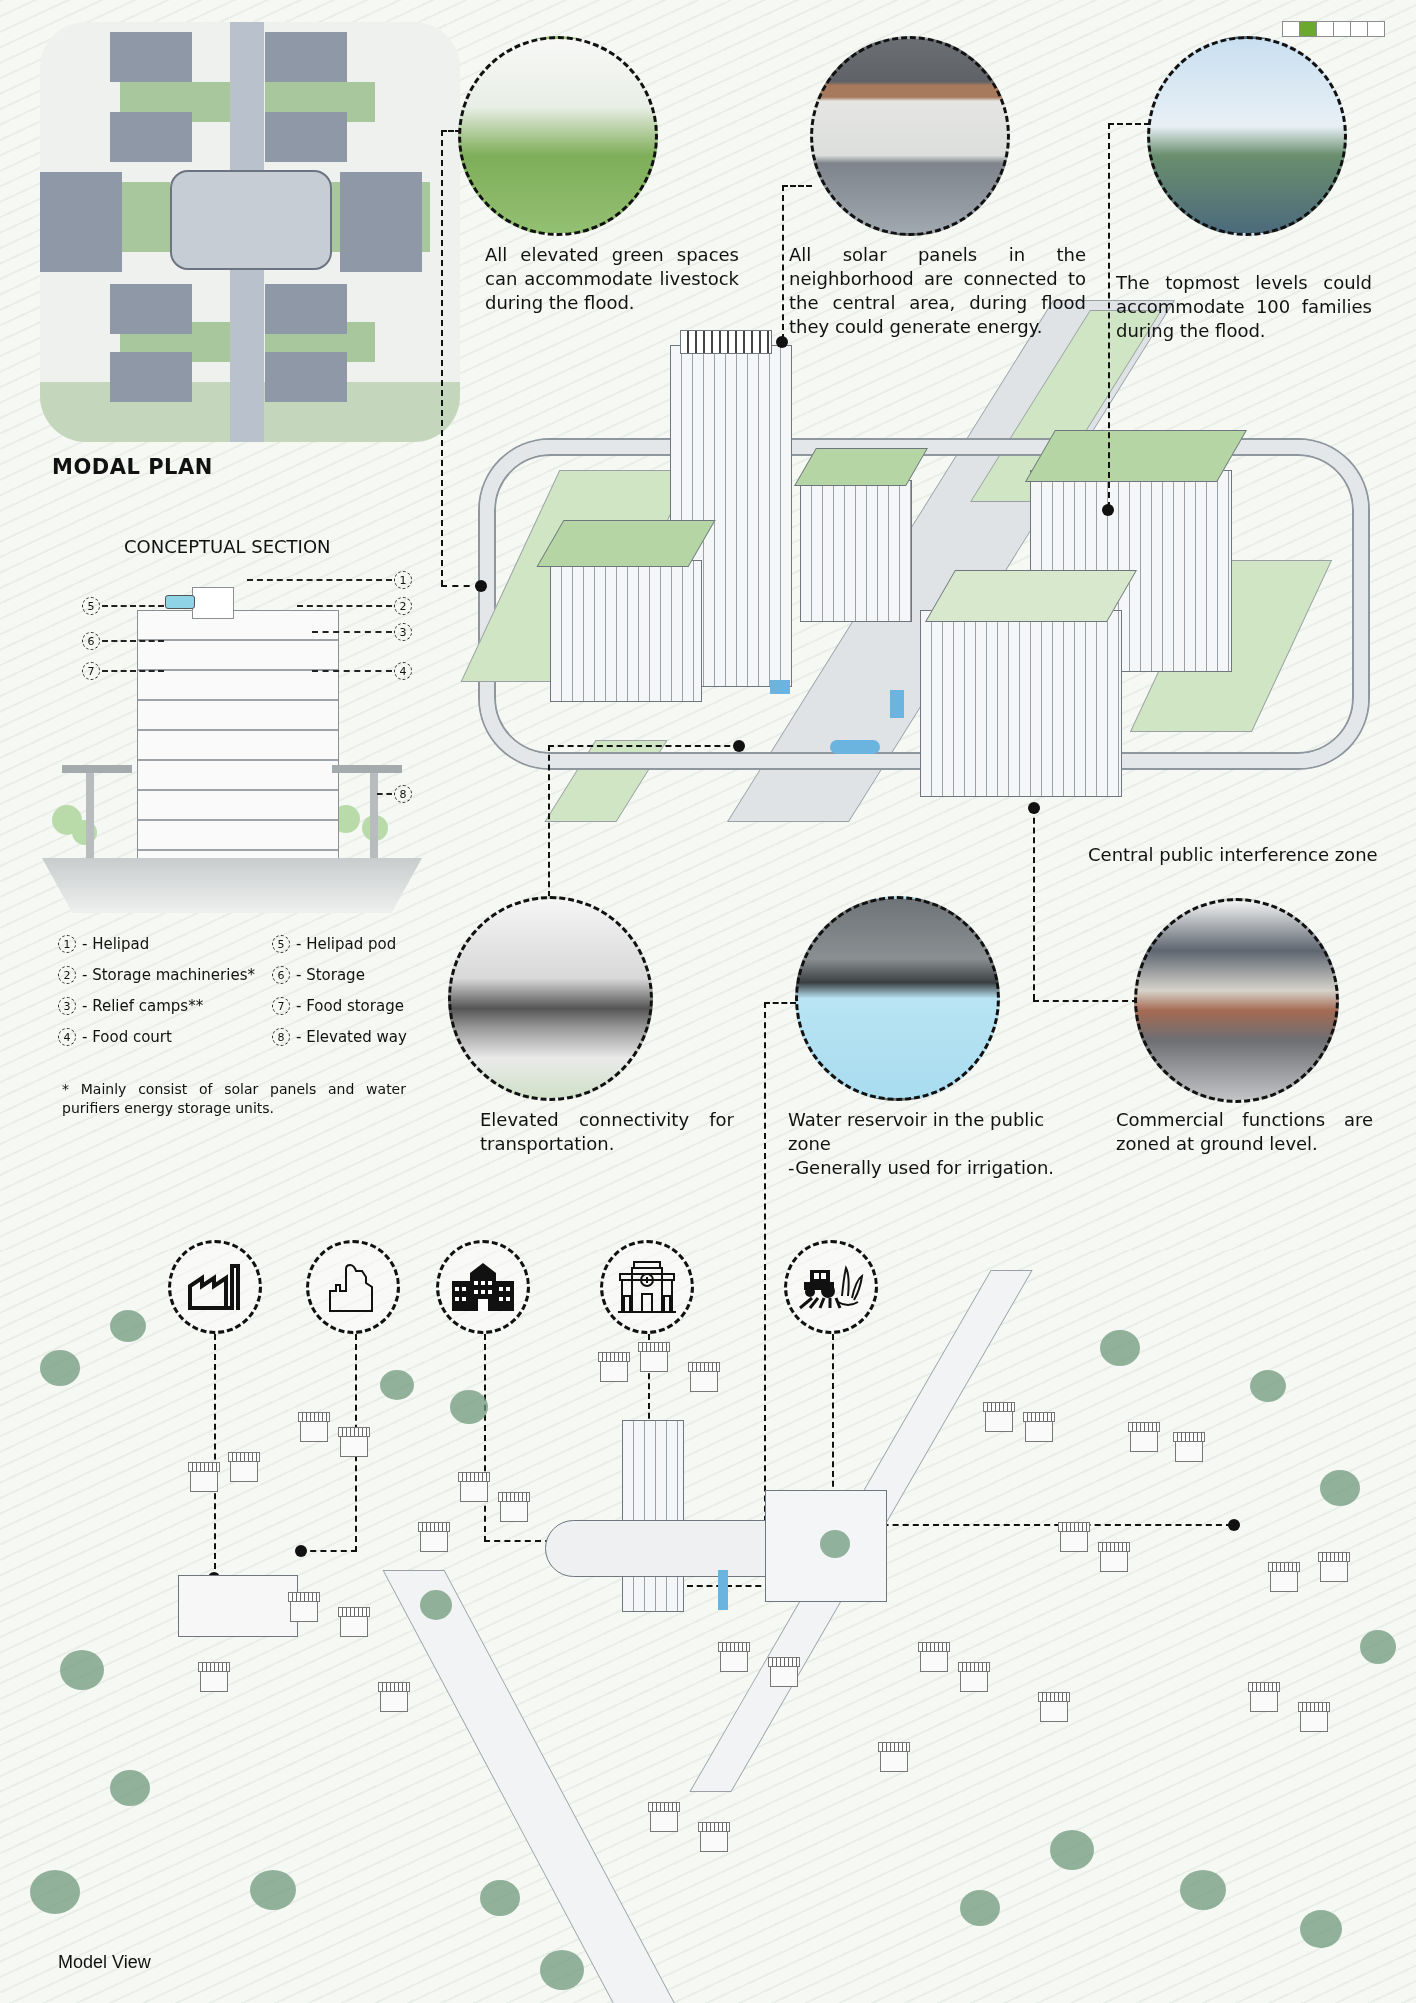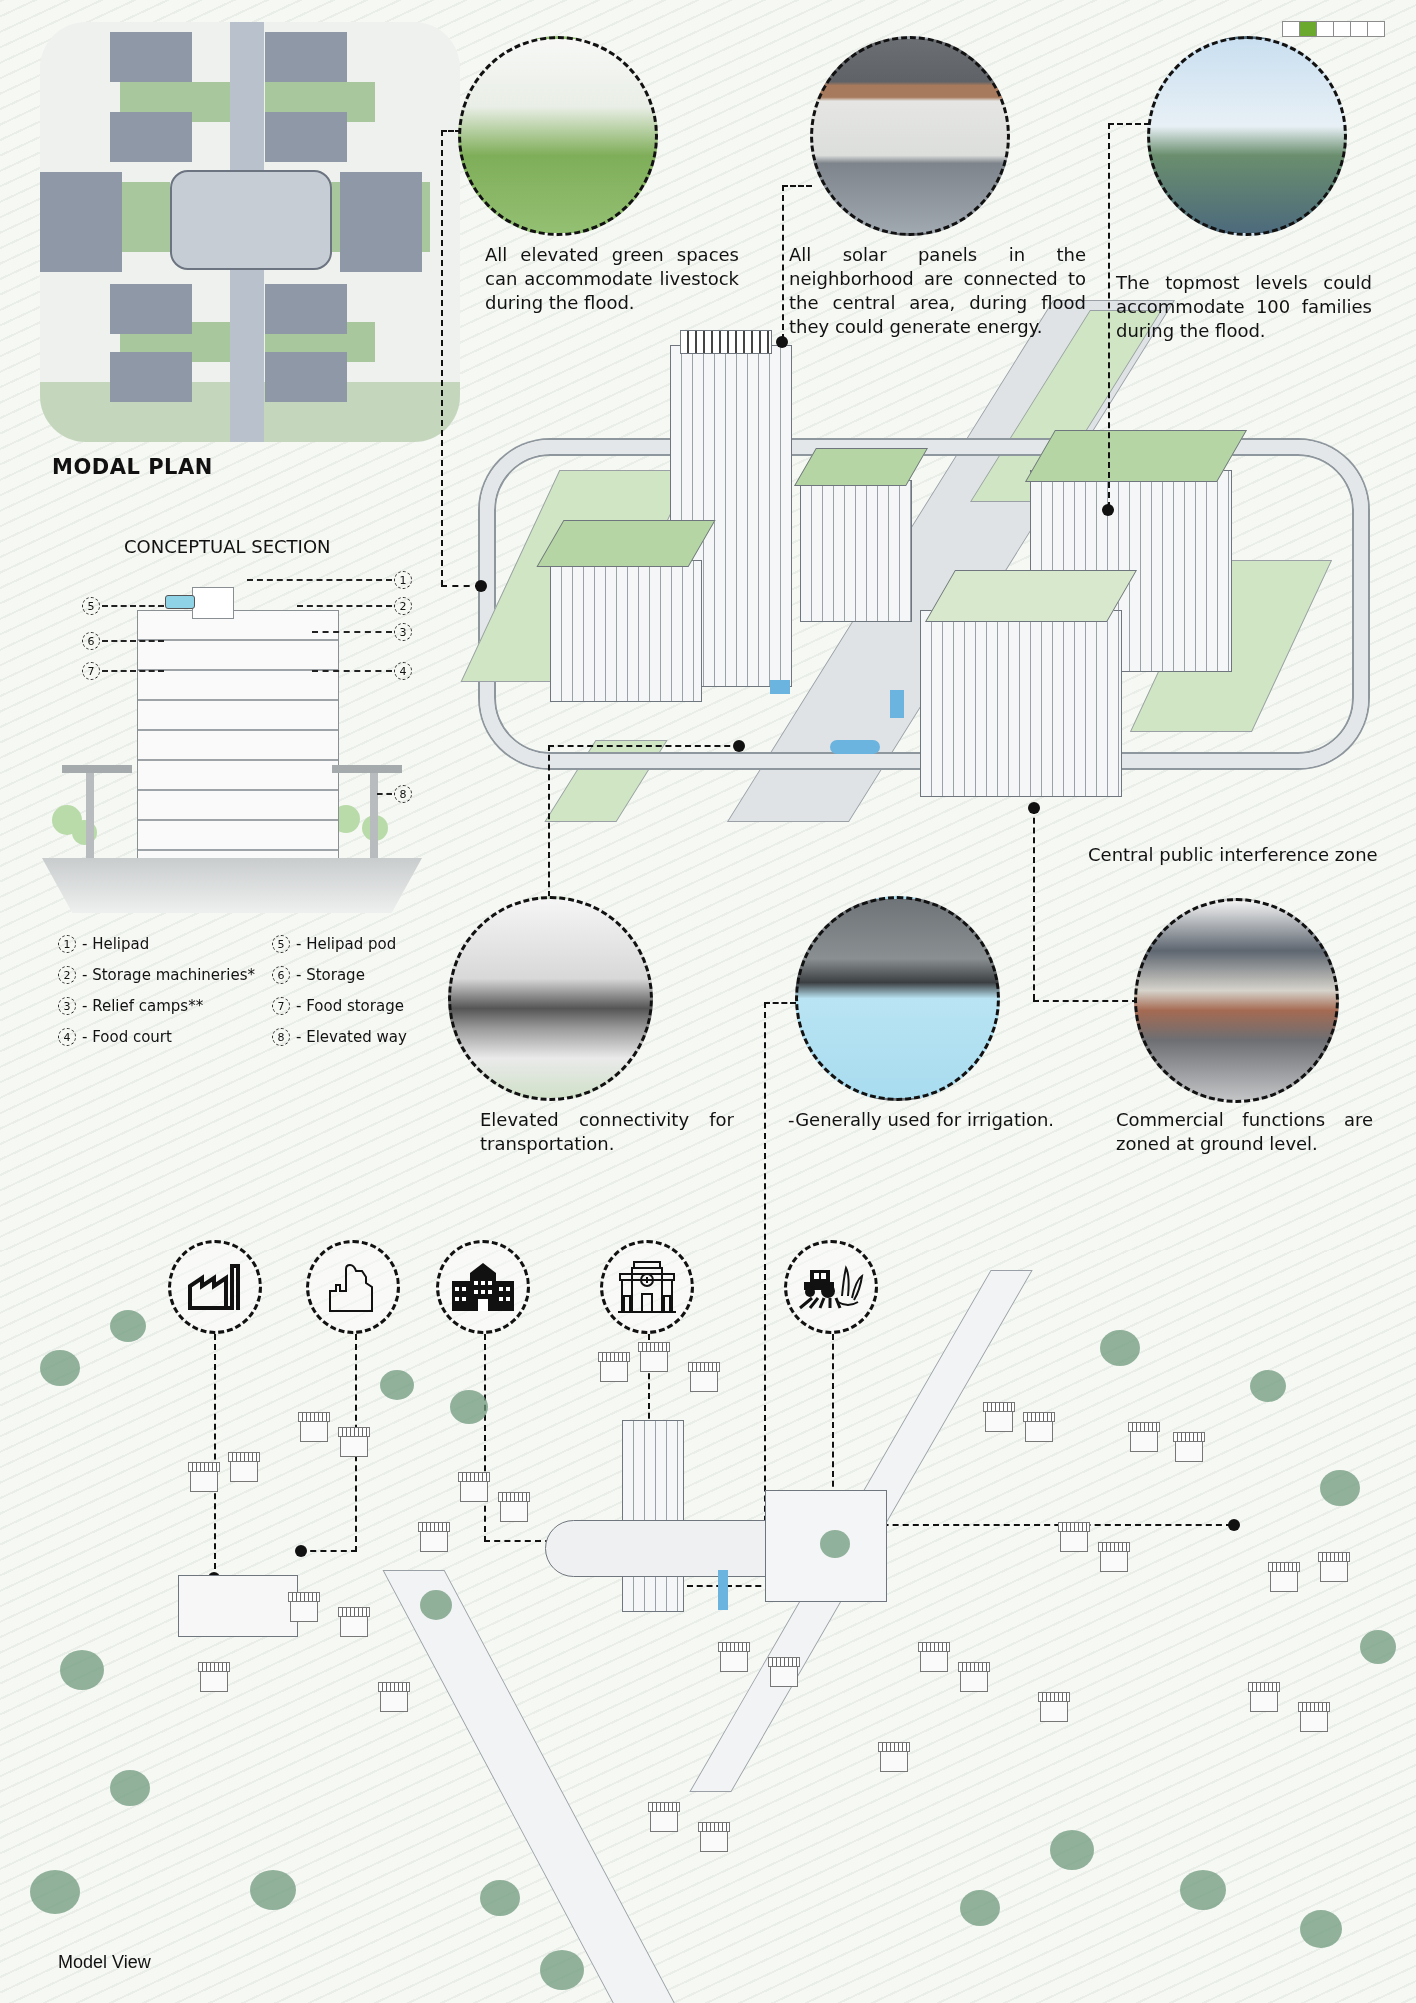--- a/index.html
+++ b/index.html
@@ -178,20 +178,21 @@
   <div class="row" style="left:214px;top:62px;">
       <span class="num">7</span>
       <span>- Food storage</span>
     </div>
   <div class="row" style="left:214px;top:93px;">
       <span class="num">8</span>
       <span>- Elevated way</span>
     </div>
 </div>
 <div class="abs notes">
+  <p>* Mainly consist of solar panels and water purifiers energy storage units.</p>
 </div>
 
 <div class="abs model">
   <div class="road-diag" style="left:420px;top:-20px;width:120px;height:520px;transform:skewX(-32deg);"></div>
   <div class="green-strip" style="left:560px;top:-10px;width:70px;height:190px;transform:skewX(-32deg);"></div>
   <div class="green-strip" style="left:100px;top:420px;width:70px;height:80px;transform:skewX(-32deg);"></div>
   <div class="ring"></div>
   <div class="green-strip" style="left:40px;top:150px;width:130px;height:210px;transform:skewX(-25deg);"></div>
   <div class="green-strip" style="left:700px;top:240px;width:120px;height:170px;transform:skewX(-25deg);"></div>
 
@@ -240,20 +241,21 @@
 <div class="hline" style="left:548px;top:745px;width:192px;"></div>
 <div class="dot" style="left:733px;top:740px;"></div>
 <div class="vline" style="left:548px;top:745px;height:152px;"></div>
 <div class="circle" style="left:448px;top:896px;width:205px;height:205px;background:linear-gradient(180deg,#f5f5f5 0%,#d8d8d8 40%,#555 55%,#9a9a9a 65%,#eaeaea 80%,#cfe0c8 100%);"></div>
 <div class="cap" style="left:480px;top:1108px;width:254px;">Elevated connectivity for transportation.</div>
 
 <div class="circle" style="left:795px;top:896px;width:205px;height:205px;background:linear-gradient(180deg,#6f7478 0%,#8a8f92 30%,#3b3f42 42%,#b9e4f3 50%,#a8dcef 100%);"></div>
 <div class="vline" style="left:764px;top:1002px;height:560px;"></div>
 <div class="hline" style="left:764px;top:1002px;width:32px;"></div>
 <div class="cap" style="left:788px;top:1108px;width:300px;">
+  <p style="text-align:left;">Water reservoir in the public zone</p>
   <p style="text-align:left;">-Generally used for irrigation.</p>
 </div>
 
 <div class="dot" style="left:1028px;top:802px;"></div>
 <div class="vline" style="left:1033px;top:808px;height:192px;"></div>
 <div class="hline" style="left:1033px;top:1000px;width:105px;"></div>
 <div class="circle" style="left:1134px;top:898px;width:205px;height:205px;background:linear-gradient(180deg,#f2f2f2 0%,#5e6670 25%,#d6d3cb 45%,#a56a52 55%,#6d6f73 70%,#c2c4c6 100%);"></div>
 <div class="cap" style="left:1116px;top:1108px;width:257px;">Commercial functions are zoned at ground level.</div>
 
 <div class="icon-circle" style="left:168px;top:1240px;">

